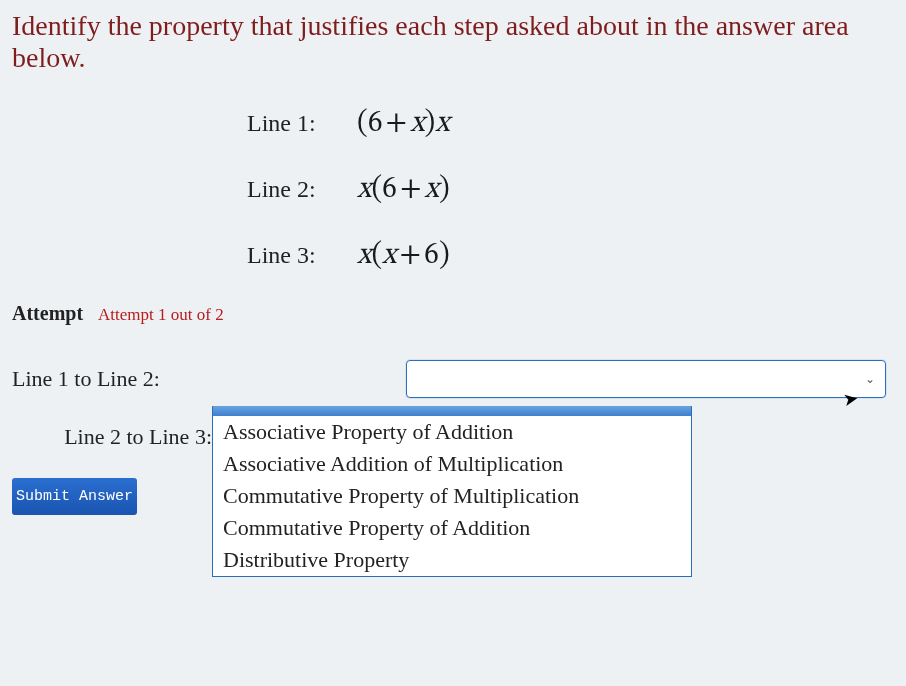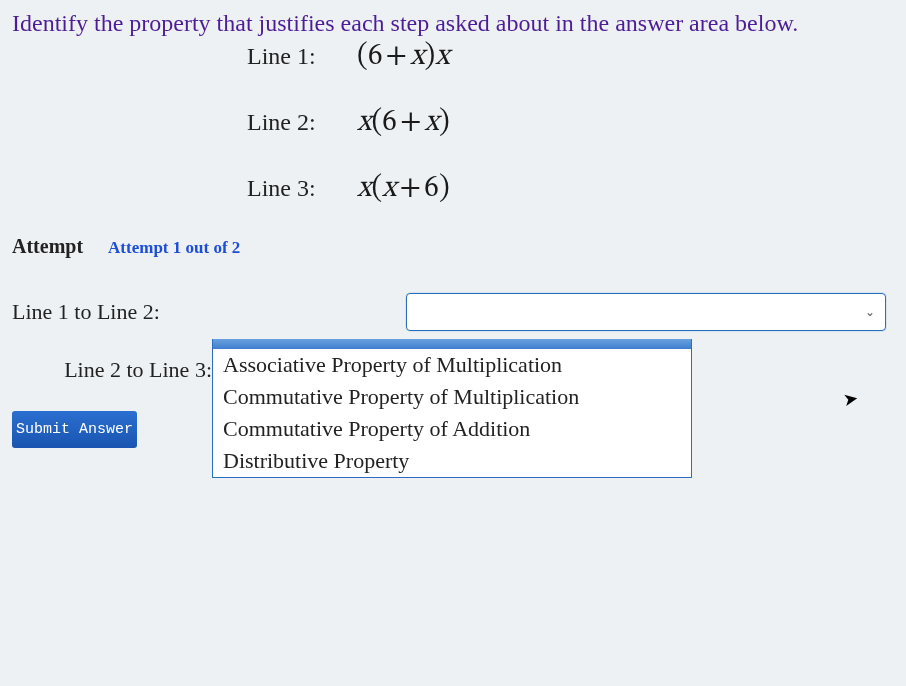--- a/index.html
+++ b/index.html
@@ -10,22 +10,23 @@
     background: #eef1f4;
     width: 906px;
     height: 686px;
     overflow: hidden;
     color: #1a1a1a;
   }
   .container {
     padding: 10px 20px 20px 12px;
   }
   .question {
-    font-size: 24px;
-    color: #4c1d95;
+    font-size: 28px;
+    color: #7f1d1d;
+    margin-bottom: 30px;
   }
   .lines {
     margin-left: 235px;
     margin-bottom: 20px;
   }
   .line-row {
     display: flex;
     align-items: center;
     margin-bottom: 28px;
     font-size: 24px;
@@ -41,21 +42,21 @@
   }
   .line-expr .paren { font-style: normal; }
   .line-expr .num { font-style: normal; }
   .line-expr .op { font-style: normal; padding: 0 3px; }
 
   .answer-header {
     font-size: 20px;
     margin-bottom: 35px;
   }
   .answer-header .ans-label { font-weight: bold; color: #222; }
-  .answer-header .attempt { color: #1d4ed8; font-size: 17px; margin-left: 20px; font-weight: bold; }
+  .answer-header .attempt { color: #b91c1c; font-size: 17px; margin-left: 10px; }
 
   .field-row {
     display: flex;
     align-items: center;
     margin-bottom: 22px;
     font-size: 22px;
     position: relative;
     justify-content: space-between;
   }
   .field-label {
@@ -162,21 +163,22 @@
     <span class="attempt">Attempt 1 out of 2</span>
   </div>
 
   <div class="field-row">
     <div class="field-label">Line 1 to Line 2:</div>
     <div class="select-box">
       <span class="select-chevron">⌄</span>
     </div>
     <div class="dropdown">
       <div class="dropdown-highlight"></div>
-      <div class="dropdown-option">Associative Property of Multiplication</div>
+      <div class="dropdown-option">Associative Property of Addition</div>
+      <div class="dropdown-option">Associative Addition of Multiplication</div>
       <div class="dropdown-option">Commutative Property of Multiplication</div>
       <div class="dropdown-option">Commutative Property of Addition</div>
       <div class="dropdown-option">Distributive Property</div>
     </div>
   </div>
 
   <div class="second-field-row">
     <div class="field-label">Line 2 to Line 3:</div>
   </div>
 

